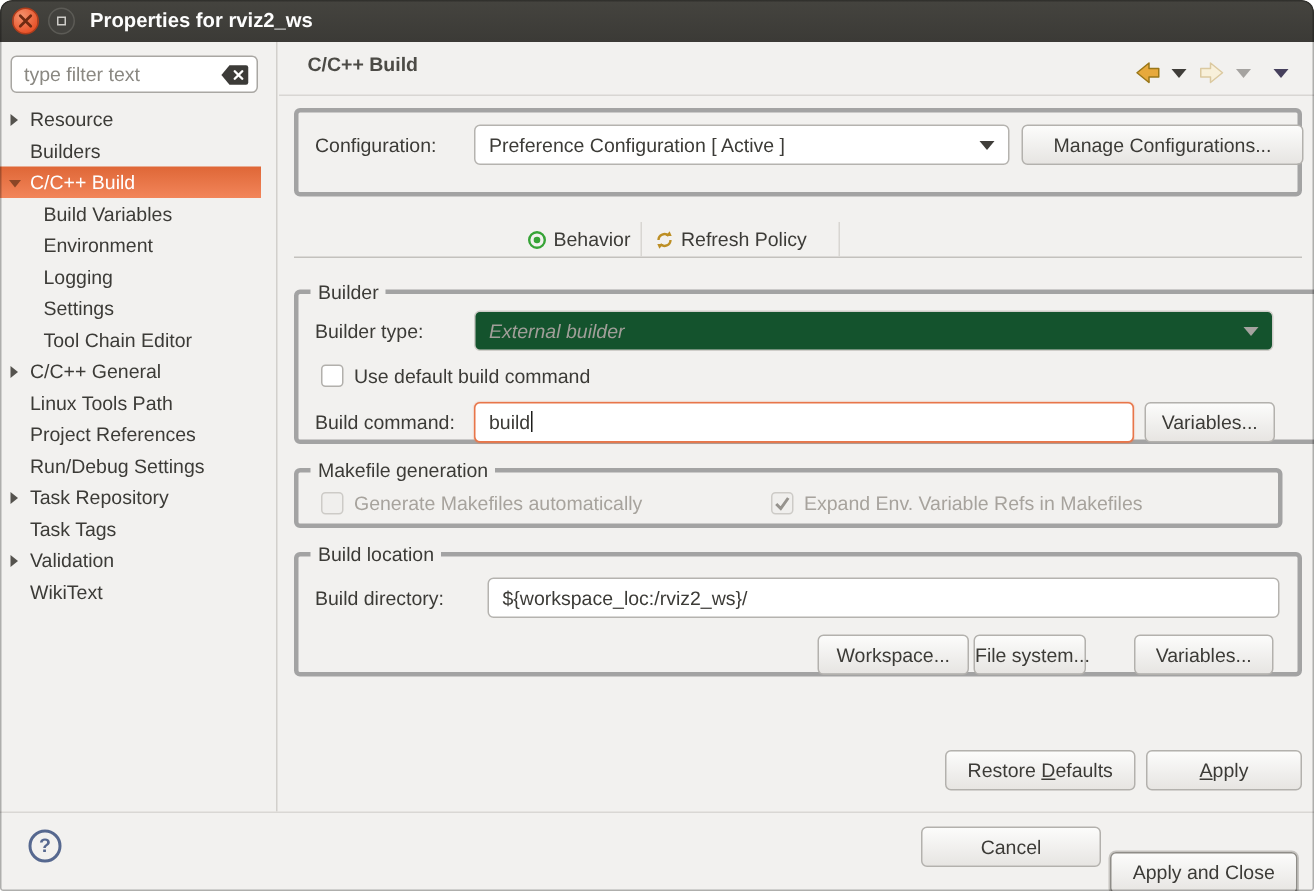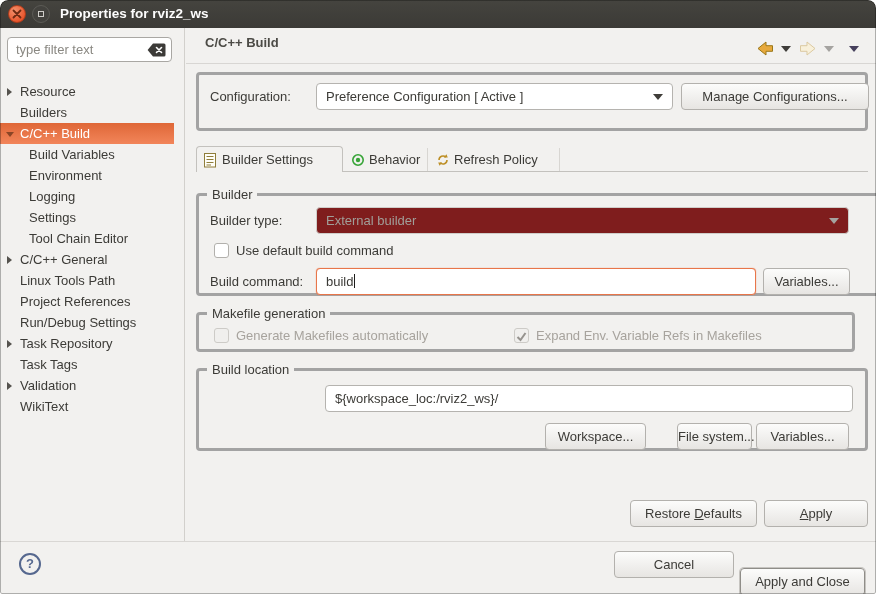--- a/index.html
+++ b/index.html
@@ -26,21 +26,21 @@
   .filter { position:absolute; left:7px; top:37px; width:165px; height:25px;
       background:#ffffff; border:1px solid #a9a7a3; border-radius:4px; }
   .filter input { position:absolute; left:8px; top:1px; width:126px; height:21px; border:none;
       outline:none; font-size:13px; color:#3c3b37; background:transparent; }
   .filter input::placeholder { color:#8a8882; opacity:1; }
   .filter .clear { position:absolute; right:5px; top:5px; width:19px; height:14px; }
   .vsep { position:absolute; left:184px; top:28px; width:1px; height:513px; background:#d2d0cc; }
 
   .tree { position:absolute; left:0; top:69px; width:184px; }
   .trow { position:absolute; left:0; width:174px; height:21px; font-size:13px; color:#3c3b37;
-      line-height:21px; cursor:default;margin-top:12px; }
+      line-height:21px; cursor:default; }
   .trow.sel { background:linear-gradient(#df6737,#f2855a); color:#ffffff; }
   .arr { position:absolute; left:6px; top:0; width:10px; height:21px; }
   .arr.c::before { content:""; position:absolute; left:1px; top:7px;
       border-top:4px solid transparent; border-bottom:4px solid transparent;
       border-left:5px solid #55534e; }
   .arr.e::before { content:""; position:absolute; left:0px; top:9px;
       border-left:4px solid transparent; border-right:4px solid transparent;
       border-top:5px solid #8a4526; }
   .lbl0 { position:absolute; left:20px; white-space:nowrap; }
   .lbl1 { position:absolute; left:29px; white-space:nowrap; }
@@ -57,21 +57,21 @@
   
   .group { position:absolute; border:3px solid #a3a3a3; border-radius:4px; }
   .legend { position:absolute; top:-9px; left:8px; background:#f2f1ef; padding:0 5px;
       font-size:13px; color:#3c3b37; white-space:nowrap; }
   .flabel { position:absolute; font-size:13px; color:#3c3b37; line-height:27px; white-space:nowrap; }
 
   .combo { position:absolute; height:27px; background:#ffffff; border:1px solid #b5b3af;
       border-radius:4px; font-size:13px; color:#3c3b37; line-height:25px; padding-left:9px;
       white-space:nowrap; overflow:hidden; }
   .combo .caret { position:absolute; right:9px; top:10px; }
-  .combo.dis { background:#7f1d1d; border-color:#cfcdc9; color:#a19e99; }
+  .combo.dis { background:#14532d; border-color:#cfcdc9; color:#a19e99;font-style:italic; }
 
   .btn { position:absolute; height:27px; background:linear-gradient(#fcfcfb,#efeeec 60%,#e7e5e2);
       border:1px solid #b3b1ad; border-radius:4px; font-size:13px; color:#3c3b37;
       text-align:center; line-height:25px; white-space:nowrap; cursor:default; }
   .btn .u { text-decoration:underline; }
   .btn.default { border:1px solid #8f8d88; box-shadow:0 0 0 1px #c6c4c0; }
 
   .tbox { position:absolute; height:27px; background:#ffffff; border:1px solid #b5b3af;
       border-radius:4px; font-size:13px; color:#3c3b37; line-height:25px; padding-left:9px;
       white-space:nowrap; overflow:hidden; }
@@ -206,29 +206,20 @@
   <div class="group" style="left:196px;top:72px;width:672px;height:59px;">
     <div class="flabel" style="left:11px;top:8px;">Configuration:</div>
     <div class="combo" style="left:117px;top:8px;width:357px;">
       <span>Preference Configuration  [ Active ]</span>
       <span class="caret" style="border-left-width:5px;border-right-width:5px;"></span>
     </div>
     <div class="btn" style="left:482px;top:8px;width:188px;">Manage Configurations...</div>
   </div>
 
   <div class="tabline"></div>
-  <div class="tab active">
-    <span class="ticon">
-      <svg width="13" height="15" viewBox="0 0 13 15">
-        <rect x="0.5" y="0.5" width="11" height="13.5" fill="#fffef8" stroke="#8f7d3a"></rect>
-        <path d="M2.5 3.5 H9.5 M2.5 6.5 H9.5 M2.5 9.5 H9.5 M2.5 12 H7" stroke="#8f7d3a" stroke-width="1"></path>
-      </svg>
-    </span>
-    <span class="tlabel">Builder Settings</span>
-  </div>
   <div class="tab t2">
     <span class="ticon">
       <svg width="14" height="14" viewBox="0 0 14 14">
         <circle cx="7" cy="7" r="5.2" fill="none" stroke="#37a437" stroke-width="1.6"></circle>
         <circle cx="7" cy="7" r="2.2" fill="#37a437"></circle>
       </svg>
     </span>
     <span class="tlabel">Behavior</span>
   </div>
   <div class="tab t3">
@@ -266,25 +257,26 @@
     <div class="cb dis" style="left:315px;top:13px;">
       <svg width="13" height="13" viewBox="0 0 13 13">
         <path d="M2.5 7 L5.5 10 L10.5 3" fill="none" stroke="#96938e" stroke-width="2"></path>
       </svg>
     </div>
     <div class="cblabel dis" style="left:337px;top:13px;">Expand Env. Variable Refs in Makefiles</div>
   </div>
 
   <div class="group" style="left:196px;top:368px;width:672px;height:83px;">
     <span class="legend">Build location</span>
+    <div class="flabel" style="left:11px;top:14px;">Build directory:</div>
     <div class="tbox" style="left:126px;top:14px;width:528px;">
       <span>${workspace_loc:/rviz2_ws}/</span>
     </div>
     <div class="btn" style="left:346px;top:52px;width:101px;">Workspace...</div>
-    <div class="btn" style="left:478px;top:52px;width:75px;">File system...</div>
+    <div class="btn" style="left:450px;top:52px;width:75px;">File system...</div>
     <div class="btn" style="left:557px;top:52px;width:93px;">Variables...</div>
   </div>
 
   <div class="btn" style="left:764px;top:500px;width:104px;">
     <span></span><span class="u">A</span><span>pply</span>
   </div>
   <div class="btn" style="left:630px;top:500px;width:127px;">
     <span>Restore </span><span class="u">D</span><span>efaults</span>
   </div>
 

